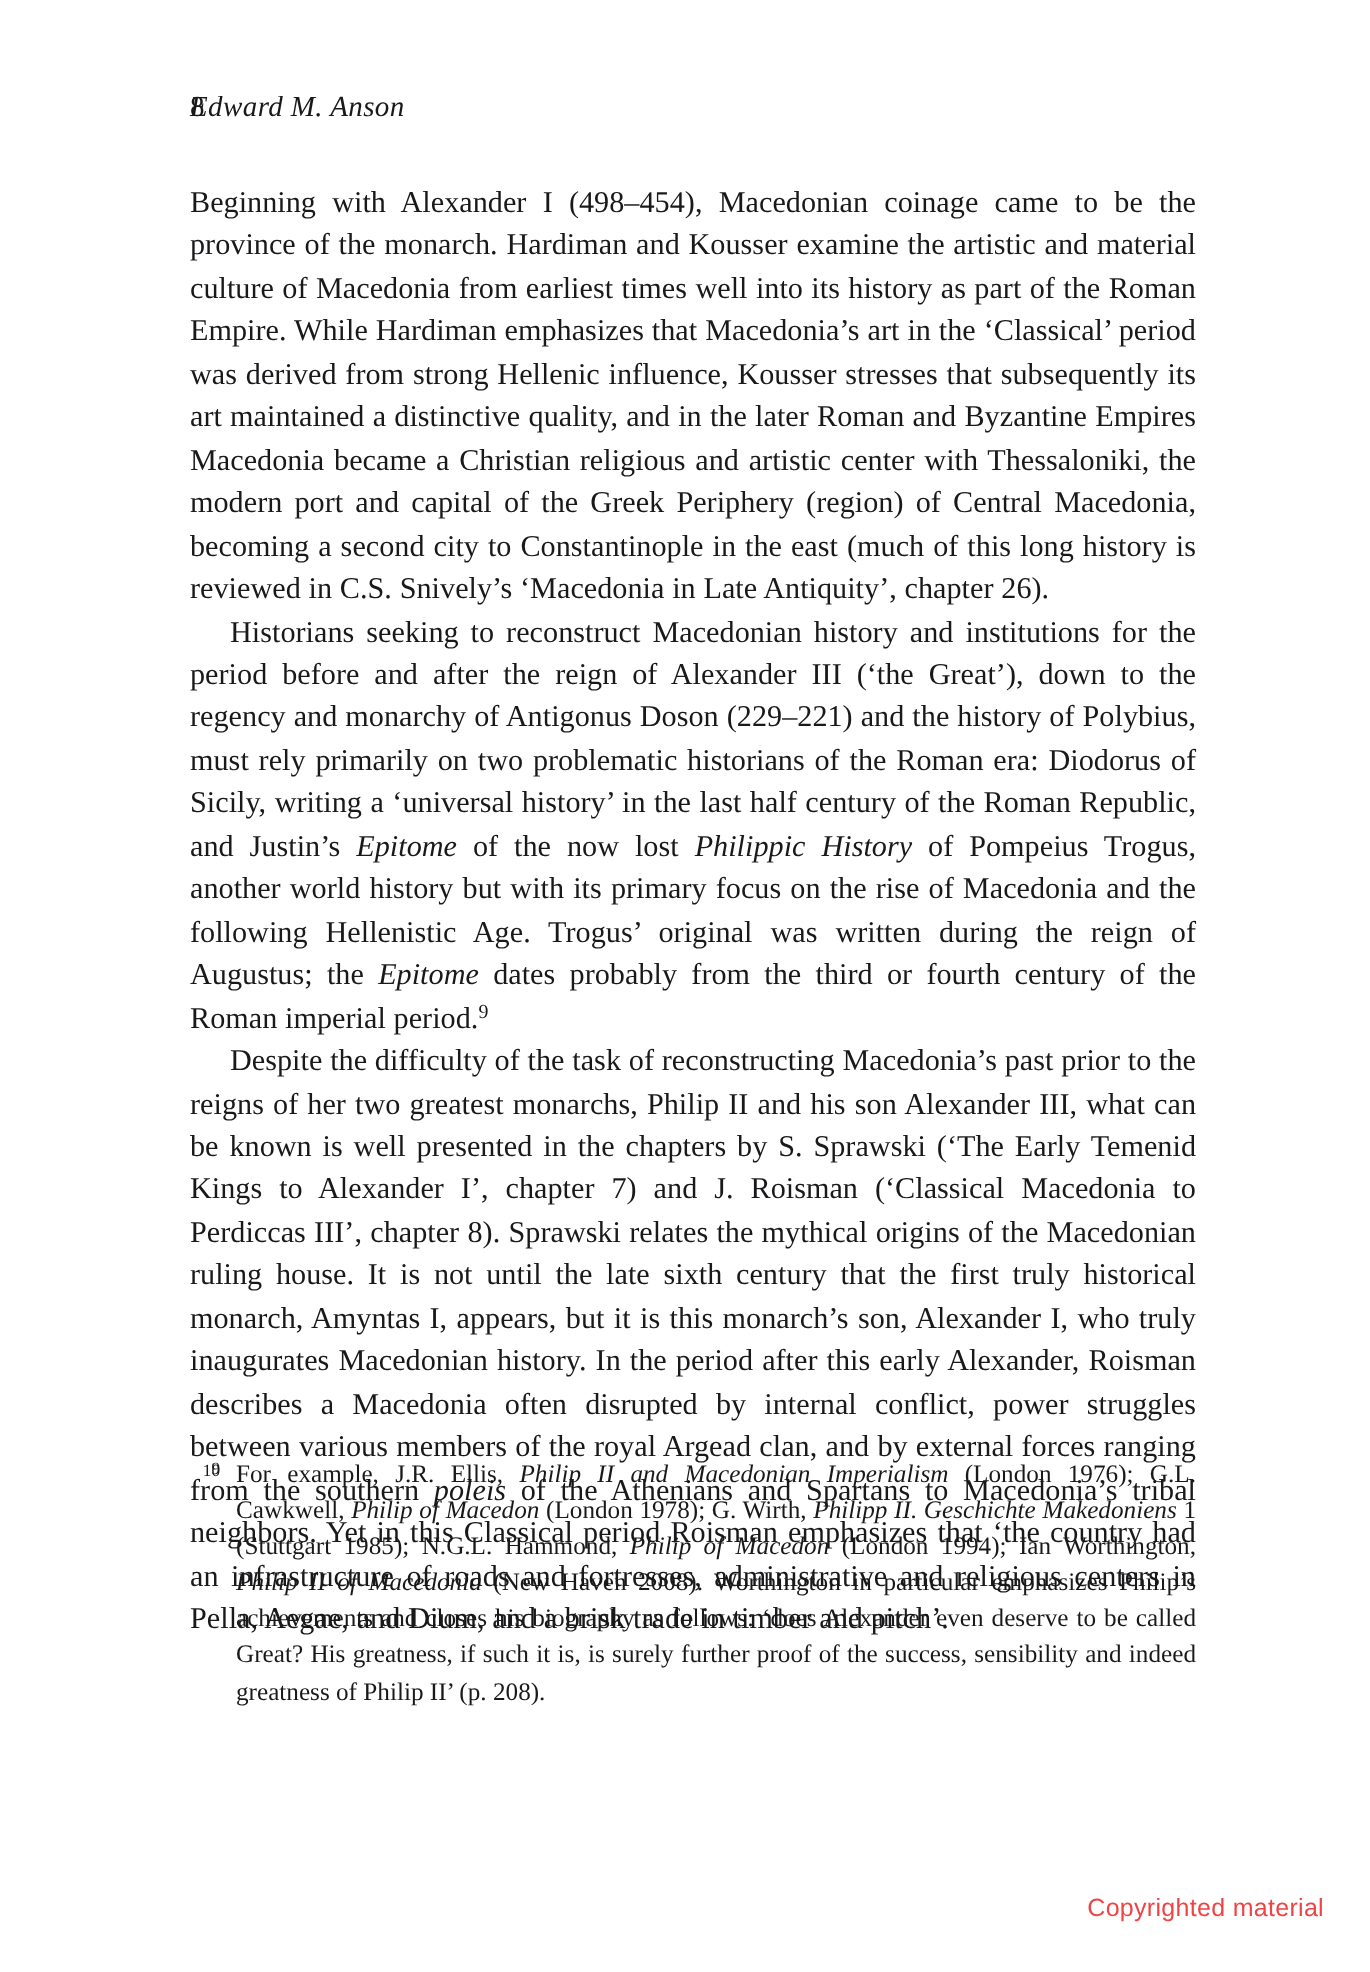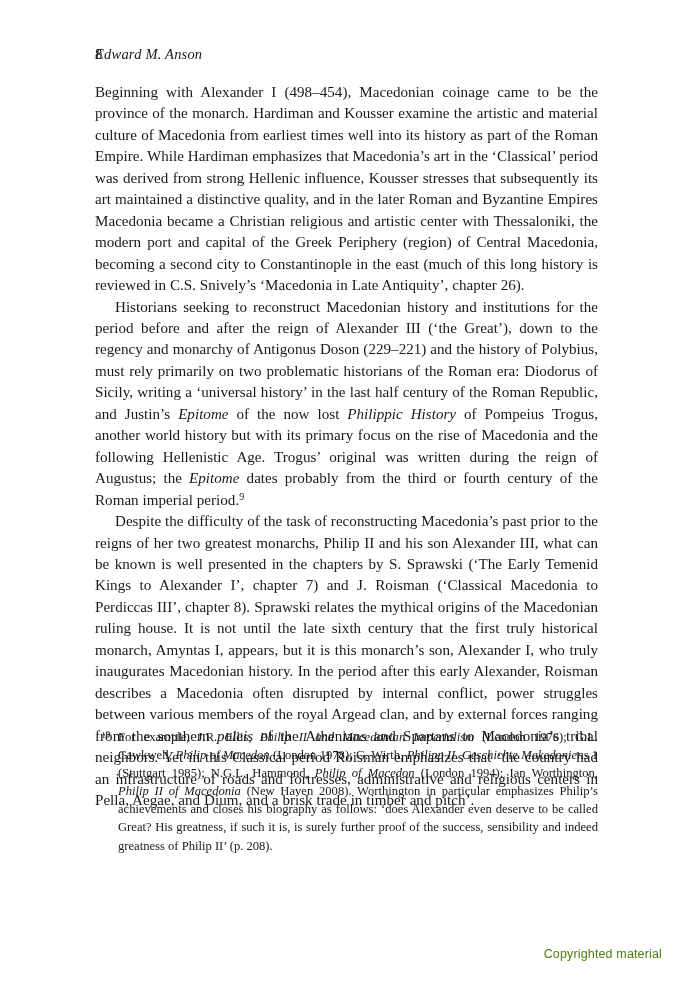--- a/index.html
+++ b/index.html
@@ -50,21 +50,21 @@
     font-style: italic;
     font-size: 14.5px;
     line-height: 20px;
     letter-spacing: 0.2px;
   }
 
   
   .body-block {
     position: absolute;
     left: 95px;
-    top: 82px;
+    top: 92px;
     width: 503px;
   }
   .para {
     margin: 0;
     text-align: justify;
     text-justify: inter-word;
     font-size: 15.1px;
     line-height: 21.45px;
     letter-spacing: 0.01px;
     word-spacing: 0.1px;
@@ -108,21 +108,21 @@
   }
   .fn i, .fn em { font-style: italic; }
 
   
   .watermark {
     position: absolute;
     right: 23px;
     bottom: 25px;
     font-family: "Liberation Sans", "DejaVu Sans", sans-serif;
     font-size: 12.5px;
-    color: #4d7c0f;
+    color: #ef4444;
     letter-spacing: 0.15px;
     white-space: nowrap;
   }
 </style>
 </head>
 <body>
 
 <div class="page">
 
   <div class="running-head">

